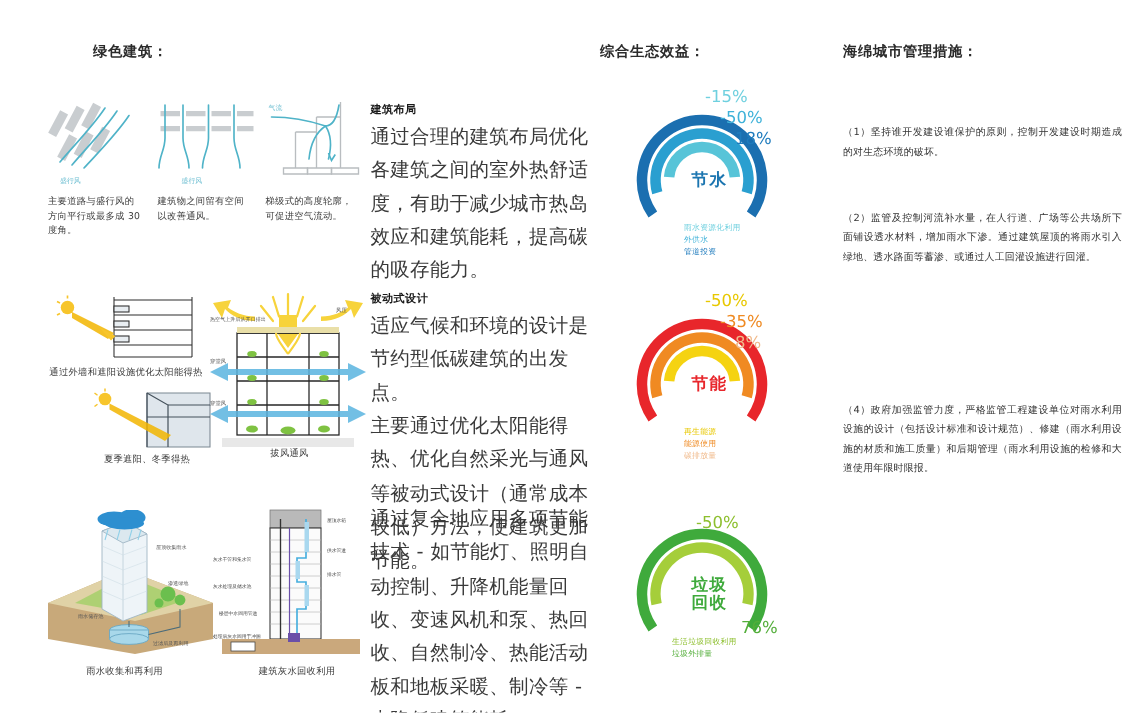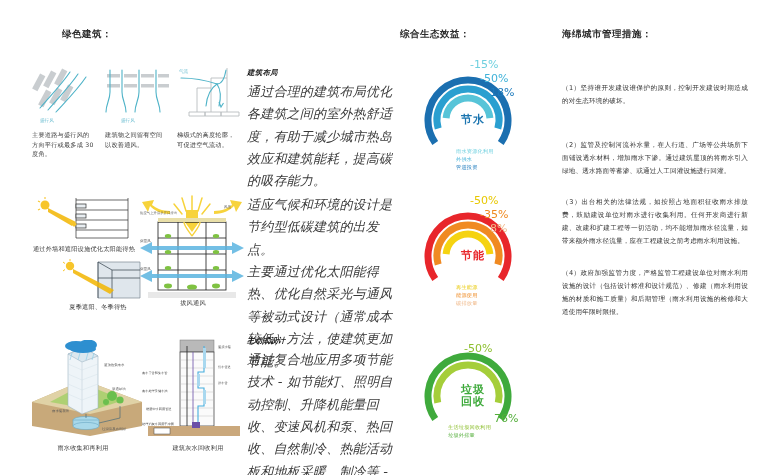--- a/index.html
+++ b/index.html
@@ -27,21 +27,21 @@
   }
   .fig-caption-c { text-align: center; }
   .blk-title {
     font-size: 7.4px; font-weight: bold; color: #1a1a1a;
     margin-bottom: 3px; letter-spacing: .3px;
   }
   .blk-body {
     font-size: 13px; line-height: 1.72; color: #3a3a3a;
     letter-spacing: .2px;
   }
-  .right-text-block { position: absolute; width: 150px; font-style: italic; }
+  .right-text-block { position: absolute; width: 150px; }
 
   
   .figwrap { position: absolute; }
 
   
   .donut { position: absolute; }
   .donut-center {
     position: absolute; left: 0; top: 0; width: 100%; height: 100%;
     display: flex; align-items: center; justify-content: center;
     flex-direction: column;
@@ -233,20 +233,21 @@
       <path d="M10 100 L98 100 L98 106 L10 106 Z" fill="#e8e8e8"></path>
       <text x="2" y="22" style="font-size:3.4px;fill:#555">热空气上升后从开口排出</text>
       <text x="86" y="16" style="font-size:3.6px;fill:#555">风压</text>
       <text x="2" y="50" style="font-size:3.6px;fill:#555">穿堂风</text>
       <text x="2" y="78" style="font-size:3.6px;fill:#555">穿堂风</text>
     </svg>
   </div>
   <div class="fig-caption fig-caption-c" style="position:absolute; left:150px; top:298px; width:86px;">拔风通风</div>
 
   <div class="right-text-block" style="left:247px; top:194px;">
+    <div class="blk-title">被动式设计</div>
     <div class="blk-body" style="white-space:pre-line;">适应气候和环境的设计是节约型低碳建筑的出发点。
 主要通过优化太阳能得热、优化自然采光与通风等被动式设计（通常成本较低）方法，使建筑更加节能。</div>
   </div>
 
   <div class="figwrap" style="left:28px; top:340px;">
     <svg width="118" height="98" viewBox="0 0 118 98">
 
       <path d="M4 62 L56 40 L114 62 L114 86 L62 96 L4 86 Z" fill="#c8a97a"></path>
       <path d="M4 62 L56 40 L114 62 L62 74 Z" fill="#e0d2a6"></path>
       <path d="M56 44 L96 60 L66 70 L22 62 Z" fill="#a9cf6e" opacity="0.9"></path>
@@ -336,21 +337,20 @@
       <text x="78" y="48" style="font-size:3.2px;fill:#444">排水管</text>
       <text x="2" y="38" style="font-size:3.2px;fill:#444">灰水干管和集水管</text>
       <text x="2" y="56" style="font-size:3.2px;fill:#444">灰水处理及储水池</text>
       <text x="6" y="74" style="font-size:3.2px;fill:#444">楼层中水回用管道</text>
       <text x="2" y="89" style="font-size:3.2px;fill:#444">处理后灰水回用于冲厕</text>
     </svg>
   </div>
   <div class="fig-caption fig-caption-c" style="position:absolute; left:146px; top:443px; width:104px;">建筑灰水回收利用</div>
 
   <div class="right-text-block" style="left:247px; top:336px;">
-    <div class="blk-title">主动式设计</div>
     <div class="blk-body" style="white-space:pre-line;">通过复合地应用多项节能技术 - 如节能灯、照明自动控制、升降机能量回收、变速风机和泵、热回收、自然制冷、热能活动板和地板采暖、制冷等 - 来降低建筑能耗。
 此类主动式设计可以显著提高碳效率和水的利用率。</div>
   </div>
 
   <div class="donut" id="donut-0" style="left:418px; top:62px; width:110px; height:118px;"><svg width="110" height="118" viewBox="0 0 110 118">
         <path d="M 28.0837166419816 56.08257365955151 A 22 22 0 0 1 71.9162833580184 56.08257365955152" fill="none" stroke="#57c4d8" stroke-width="7"></path>
         <path d="M 20.200887425912114 66.54475803032697 A 31 31 0 1 1 79.79911257408789 66.54475803032697" fill="none" stroke="#2a9fd0" stroke-width="7"></path>
         <path d="M 17.233918228440317 80.94305745404183 A 40 40 0 1 1 82.76608177155967 80.94305745404185" fill="none" stroke="#1b6fb0" stroke-width="7"></path>
       </svg><div class="donut-center" style="height: 116px; color: rgb(27, 117, 176);">节水</div><div class="pct" style="left: 52px; top: -4px; color: rgb(111, 208, 223);">-15%</div><div class="pct" style="left: 62px; top: 10px; color: rgb(63, 178, 217);">-50%</div><div class="pct" style="left: 72px; top: 24px; color: rgb(30, 123, 189);">18%</div><div class="lgd" style="left: 38px; top: 86px; color: rgb(111, 208, 223);">雨水资源化利用</div><div class="lgd" style="left: 38px; top: 94px; color: rgb(63, 178, 217);">外供水</div><div class="lgd" style="left: 38px; top: 102px; color: rgb(30, 123, 189);">管道投资</div></div>
   <div class="donut" id="donut-1" style="left:418px; top:198px; width:110px; height:118px;"><svg width="110" height="118" viewBox="0 0 110 118">
@@ -361,16 +361,15 @@
   <div class="donut" id="donut-2" style="left:418px; top:338px; width:110px; height:118px;"><svg width="110" height="118" viewBox="0 0 110 118">
         <path d="M 19.734823779282067 64.70962803208118 A 31 31 0 1 1 80.26517622071793 64.70962803208118" fill="none" stroke="#a5ce3a" stroke-width="7"></path>
         <path d="M 17.233918228440317 80.94305745404183 A 40 40 0 1 1 82.76608177155967 80.94305745404185" fill="none" stroke="#3faa3c" stroke-width="7"></path>
       </svg><div class="donut-center" style="height: 116px; color: rgb(63, 170, 60);">
         <div>垃圾</div>
         <div>回收</div>
       </div><div class="pct" style="left: 46px; top: 4px; color: rgb(141, 191, 46);">-50%</div><div class="pct" style="left: 76px; top: 74px; color: rgb(83, 174, 58);">76%</div><div class="lgd" style="left: 30px; top: 86px; color: rgb(141, 191, 46);">生活垃圾回收利用</div><div class="lgd" style="left: 30px; top: 94px; color: rgb(83, 174, 58);">垃圾外排量</div></div>
 
   <div class="para" style="left:562px; top:70px;">（1）坚持谁开发建设谁保护的原则，控制开发建设时期造成的对生态环境的破坏。</div>
   <div class="para" style="left:562px; top:127px;">（2）监管及控制河流补水量，在人行道、广场等公共场所下面铺设透水材料，增加雨水下渗。通过建筑屋顶的将雨水引入绿地、透水路面等蓄渗、或通过人工回灌设施进行回灌。</div>
-  <div class="para" style="left:562px; top:184px;">（3）出台相关的法律法规，如按照占地面积征收雨水排放费，鼓励建设单位对雨水进行收集利用。任何开发商进行新建、改建和扩建工程等一切活动，均不能增加雨水径流量，如带来额外雨水径流量，应在工程建设之前考虑雨水利用设施。</div>
   <div class="para" style="left:562px; top:255px;">（4）政府加强监管力度，严格监管工程建设单位对雨水利用设施的设计（包括设计标准和设计规范）、修建（雨水利用设施的材质和施工质量）和后期管理（雨水利用设施的检修和大道使用年限时限报。</div>
 
 </div>
 
 </body></html>

